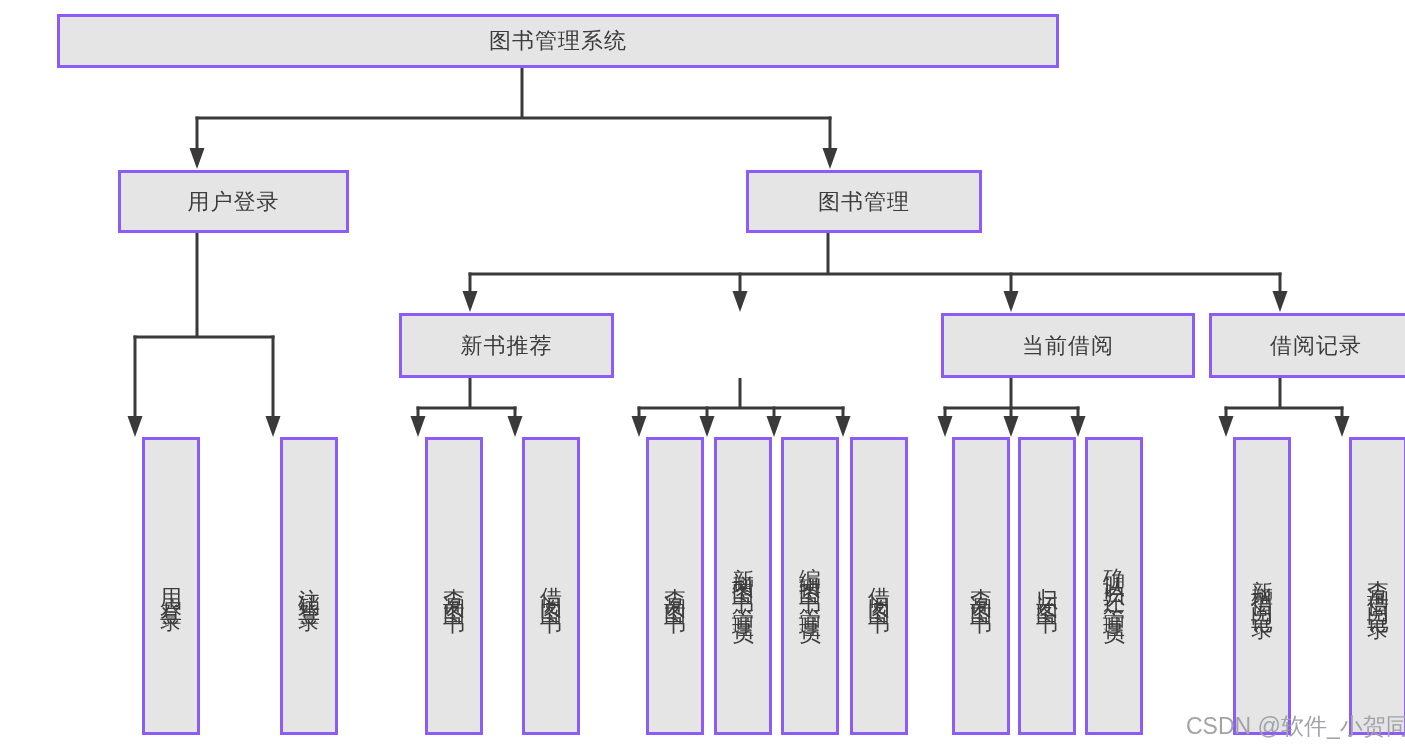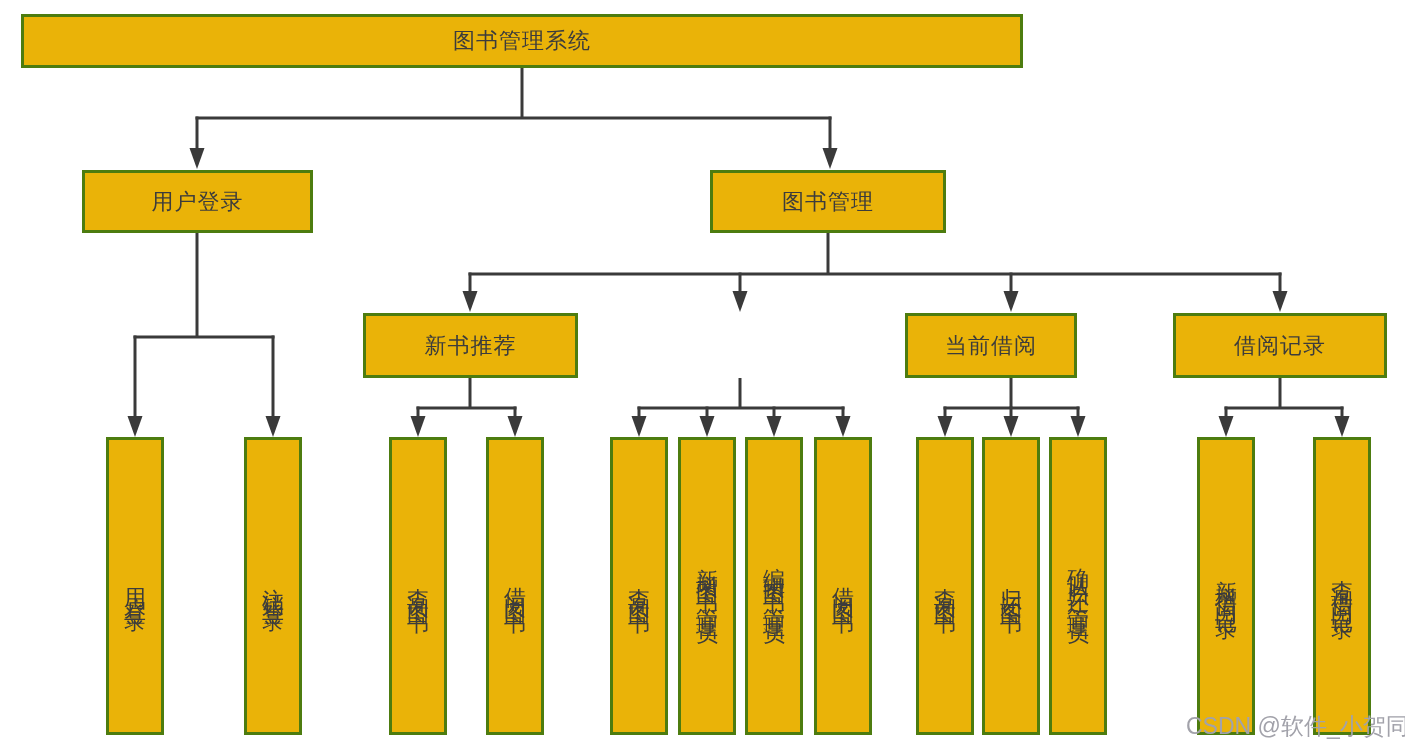--- a/index.html
+++ b/index.html
@@ -19,40 +19,41 @@
     position: absolute;
     left: 0;
     top: 0;
     width: 1405px;
     height: 747px;
     z-index: 1;
   }
   .box {
     position: absolute;
     box-sizing: border-box;
-    border: 3px solid #4d7c0f;
-    background: #eab308;
+    border: 3px solid #8b5cf6;
+    background: #e5e5e5;
     display: flex;
     align-items: center;
     justify-content: center;
     color: #3c3c3c;
     z-index: 2;
+    margin-left: 36px;
   }
   .hbox {
     font-size: 22px;
     letter-spacing: 1px;
     white-space: nowrap;
   }
   .root  { left: 21px;  top: 14px;  width: 1002px; height: 54px; }
   .l2a   { left: 82px;  top: 170px; width: 231px;  height: 63px; }
   .l2b   { left: 710px; top: 170px; width: 236px;  height: 63px; }
   .l3    { top: 313px;  height: 65px; }
   .l3a   { left: 363px;  width: 215px; }
   .l3b   { left: 633px;  width: 214px; }
-  .l3c   { left: 905px;  width: 172px; text-align: center; }
+  .l3c   { left: 905px;  width: 254px; text-align: center; }
   .l3d   { left: 1173px; width: 214px; }
   .leaf  { top: 437px; height: 298px; width: 58px; }
   .leaf .vtext {
     writing-mode: vertical-rl;
     text-orientation: mixed;
     font-size: 22px;
     line-height: 1.0;
     letter-spacing: 8px;
     color: #3c3c3c;
   }

